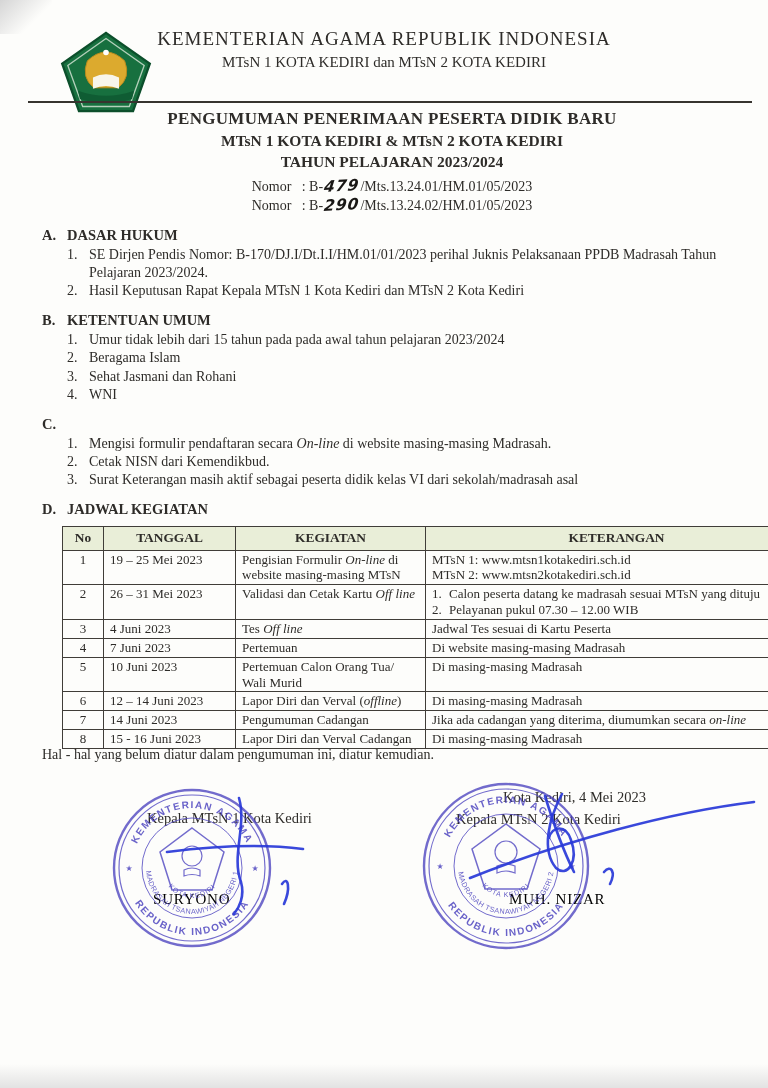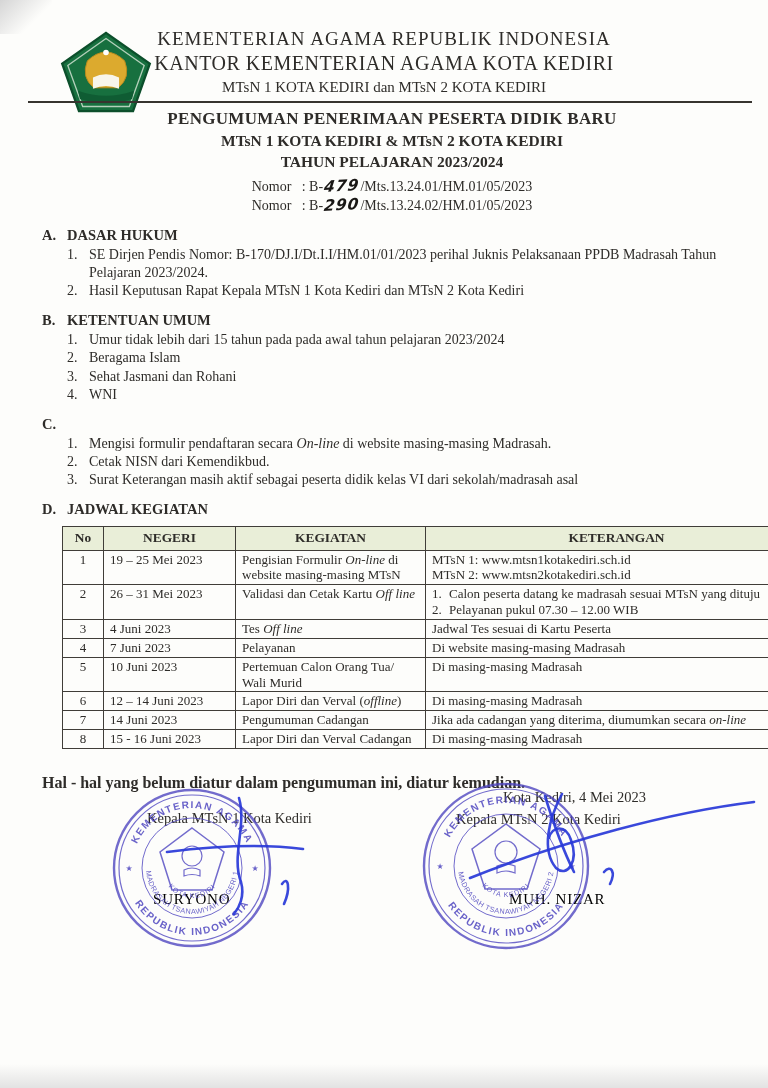--- a/index.html
+++ b/index.html
@@ -65,21 +65,21 @@
   table.sched th, table.sched td { border:1.3px solid #403d38; padding:1px 6px; vertical-align:top; }
   table.sched th {
     background:#e9eed8;
     font-size:13.4px; font-weight:bold; text-align:center; padding:3px 4px;
   }
   td.cc { text-align:center; }
   .ket-item { display:flex; }
   .ket-item .kn { width:17px; flex:none; }
 
   
-  .closing { position:absolute; top:774px; left:42px; font-size:16px;font-weight:bold; }
+  .closing { position:absolute; top:747px; left:42px; font-size:14px; }
   .sig-area { position:absolute; top:780px; left:0; width:768px; height:220px; font-size:14.5px; }
   .sig-left-title  { position:absolute; left:147px; top:30px; }
   .sig-right-date  { position:absolute; left:503px; top:9px; }
   .sig-right-title { position:absolute; left:456px; top:31px; }
   .sig-name { font-size:15px; letter-spacing:.8px; color:#000000; }
   .sig-left-name  { position:absolute; left:153px; top:111px; }
   .sig-right-name { position:absolute; left:509px; top:111px; }
   .overlay { position:absolute; top:-2px; left:0; pointer-events:none; }
 
   .stamp-text   { font-family:"Liberation Sans", sans-serif; font-weight:bold; font-size:10px; letter-spacing:1.5px; fill:#4f46c0; fill-opacity:.85; }
@@ -98,21 +98,20 @@
   <div class="letterhead">
     <svg class="logo" viewBox="0 0 100 88">
       <polygon points="50,2 97,35 79,86 21,86 3,35" fill="#17703f" stroke="#0c4f2b" stroke-width="2.5"></polygon>
       <polygon points="50,8 91,37 75,81 25,81 9,37" fill="none" stroke="#e8f0e4" stroke-width="1.4" opacity=".75"></polygon>
       <path d="M30,32 Q50,13 70,32 Q77,50 63,61 L37,61 Q23,50 30,32 Z" fill="#dcaa2e" stroke="#b88a1d" stroke-width="1"></path>
       <path d="M36,50 Q50,43 64,50 L64,62 Q50,56 36,62 Z" fill="#f8f5ea"></path>
       <circle cx="50" cy="23" r="3" fill="#ffffff"></circle>
       <path d="M20,64 Q50,75 80,64 L78,73 Q50,82 22,73 Z" fill="#0f5c33"></path>
     </svg>
     <div class="lh1">KEMENTERIAN AGAMA REPUBLIK INDONESIA</div>
-    <div class="lh2">KANTOR KEMENTERIAN AGAMA KOTA KEDIRI</div>
     <div class="lh3">MTsN 1 KOTA KEDIRI dan MTsN 2 KOTA KEDIRI</div>
   </div>
 
   <div class="rule"></div>
 
   <div class="titleblock">
     <div class="t1">PENGUMUMAN PENERIMAAN PESERTA DIDIK BARU</div>
     <div class="t2">MTsN 1 KOTA KEDIRI &amp; MTsN 2 KOTA KEDIRI</div>
     <div class="t3">TAHUN PELAJARAN 2023/2024</div>
     <div class="nomorblock">
@@ -195,21 +194,21 @@
         <table class="sched">
           <colgroup>
               <col style="width:41px">
               <col style="width:132px">
               <col style="width:190px">
               <col>
             </colgroup>
           <tbody>
               <tr>
             <th>No</th>
-            <th>NEGERI</th>
+            <th>TANGGAL</th>
             <th>KEGIATAN</th>
             <th>KETERANGAN</th>
           </tr>
           <tr>
             <td class="cc">1</td>
             <td>19 – 25 Mei 2023</td>
             <td><span>Pengisian Formulir </span><i>On-line</i><span> di website masing-masing MTsN</span></td>
             <td>
                   <div>MTsN 1: www.mtsn1kotakediri.sch.id</div>
                   <div>MTsN 2: www.mtsn2kotakediri.sch.id</div>
@@ -232,21 +231,21 @@
           </tr>
           <tr>
             <td class="cc">3</td>
             <td>4 Juni 2023</td>
             <td><span>Tes </span><i>Off line</i><span></span></td>
             <td>Jadwal Tes sesuai di Kartu Peserta</td>
           </tr>
           <tr>
             <td class="cc">4</td>
             <td>7 Juni 2023</td>
-            <td>Pelayanan</td>
+            <td>Pertemuan</td>
             <td>Di website masing-masing Madrasah</td>
           </tr>
           <tr>
             <td class="cc">5</td>
             <td>10 Juni 2023</td>
             <td>Pertemuan Calon Orang Tua/ Wali Murid</td>
             <td>Di masing-masing Madrasah</td>
           </tr>
           <tr>
             <td class="cc">6</td>

